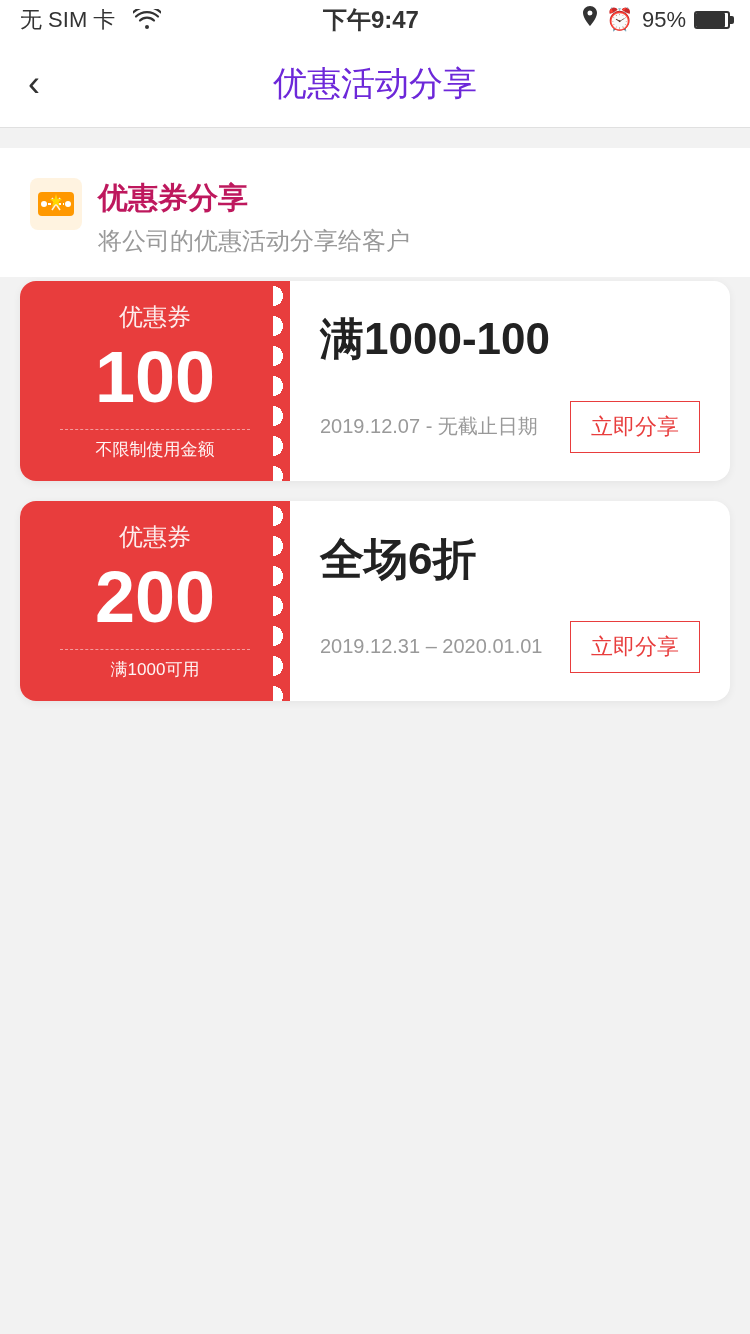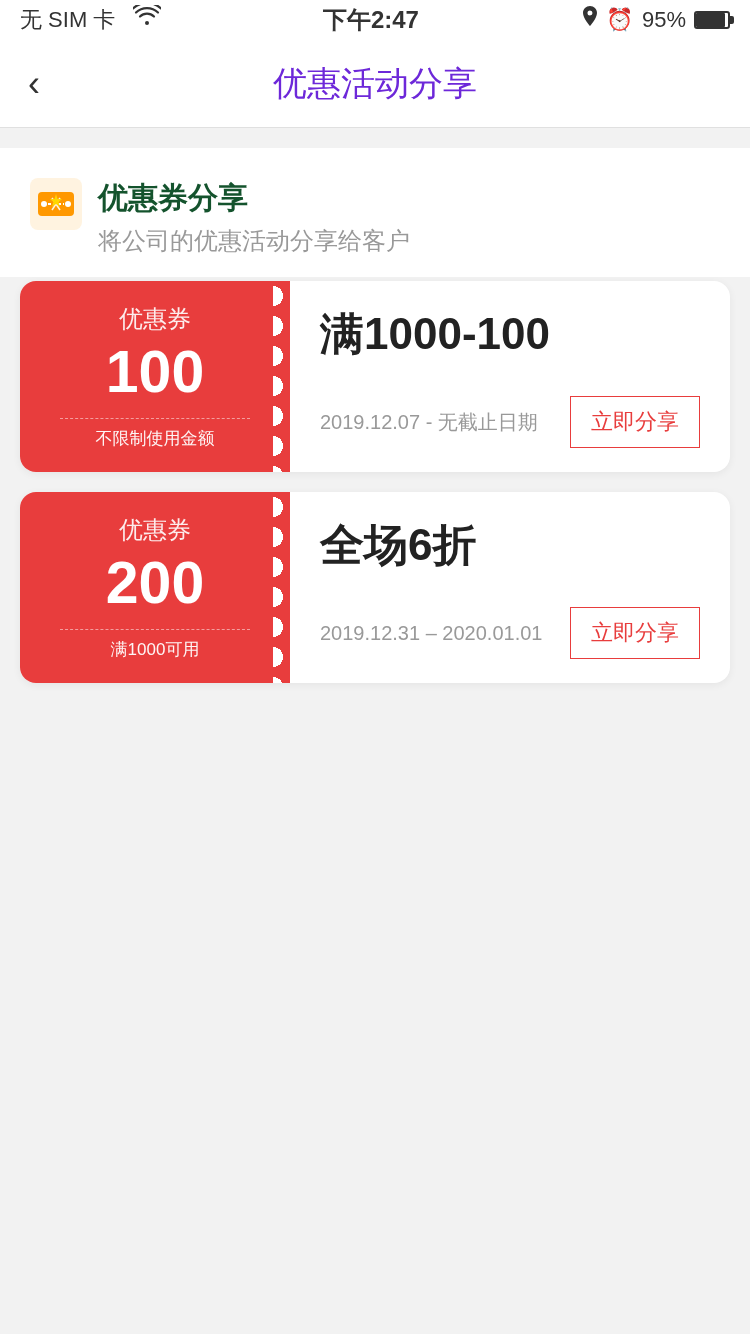--- a/index.html
+++ b/index.html
@@ -20,21 +20,21 @@
       background: #fff;
       display: flex;
       align-items: center;
       justify-content: space-between;
       padding: 0 20px;
       font-size: 24px;
       font-weight: 500;
     }
     .status-left {
       display: flex;
-      align-items: flex-start;
+      align-items: flex-end;
       gap: 18px;
       font-size: 22px;
     }
     .status-center {
       font-size: 24px;
       font-weight: 600;
     }
     .status-right {
       display: flex;
       align-items: center;
@@ -102,21 +102,21 @@
       gap: 16px;
     }
     .section-icon {
       width: 52px;
       height: 52px;
       flex-shrink: 0;
     }
     .section-text .section-title {
       font-size: 30px;
       font-weight: 600;
-      color: #14532d;
+      color: #be185d;
       margin-bottom: 6px;
     }
     .section-text .section-subtitle {
       font-size: 24px;
       color: #999;
     }
 
     
     .coupon-list {
       margin-top: 4px;
@@ -161,21 +161,21 @@
       background-size: 18px 30px;
       background-repeat: repeat-y;
     }
 
     .coupon-label {
       font-size: 24px;
       color: rgba(255,255,255,0.9);
       margin-bottom: 8px;
     }
     .coupon-amount {
-      font-size: 59px;
+      font-size: 72px;
       font-weight: 700;
       color: #fff;
       line-height: 1;
       margin-bottom: 8px;
     }
     .coupon-divider {
       width: 80%;
       border: none;
       border-top: 1px dashed rgba(255,255,255,0.5);
       margin: 8px 0;
@@ -237,21 +237,21 @@
     <span>无 SIM 卡</span>
     <span>
       <svg width="28" height="20" viewBox="0 0 28 20" fill="none">
         <path d="M14 16a2 2 0 1 1 0 4 2 2 0 0 1 0-4z" fill="#333"></path>
         <path d="M7 11.5a9.9 9.9 0 0 1 14 0" stroke="#333" stroke-width="2.2" fill="none" stroke-linecap="round"></path>
         <path d="M3 7.5A15.9 15.9 0 0 1 25 7.5" stroke="#333" stroke-width="2.2" fill="none" stroke-linecap="round"></path>
         <path d="M0 3.5A20.5 20.5 0 0 1 28 3.5" stroke="#333" stroke-width="2.2" fill="none" stroke-linecap="round"></path>
       </svg>
     </span>
   </div>
-  <div class="status-center">下午2:47</div>
+  <div class="status-center">下午9:47</div>
   <div class="status-right">
     <span>
       <svg width="18" height="22" viewBox="0 0 18 22" fill="none">
         <path d="M9 0C5.13 0 2 3.13 2 7c0 5.25 7 13 7 13s7-7.75 7-13c0-3.87-3.13-7-7-7zm0 9.5A2.5 2.5 0 1 1 9 4.5a2.5 2.5 0 0 1 0 5z" fill="#333"></path>
       </svg>
     </span>
     <span>⏰</span>
     <span>95%</span>
     <span class="battery-icon">
       <div class="battery-fill"></div>

